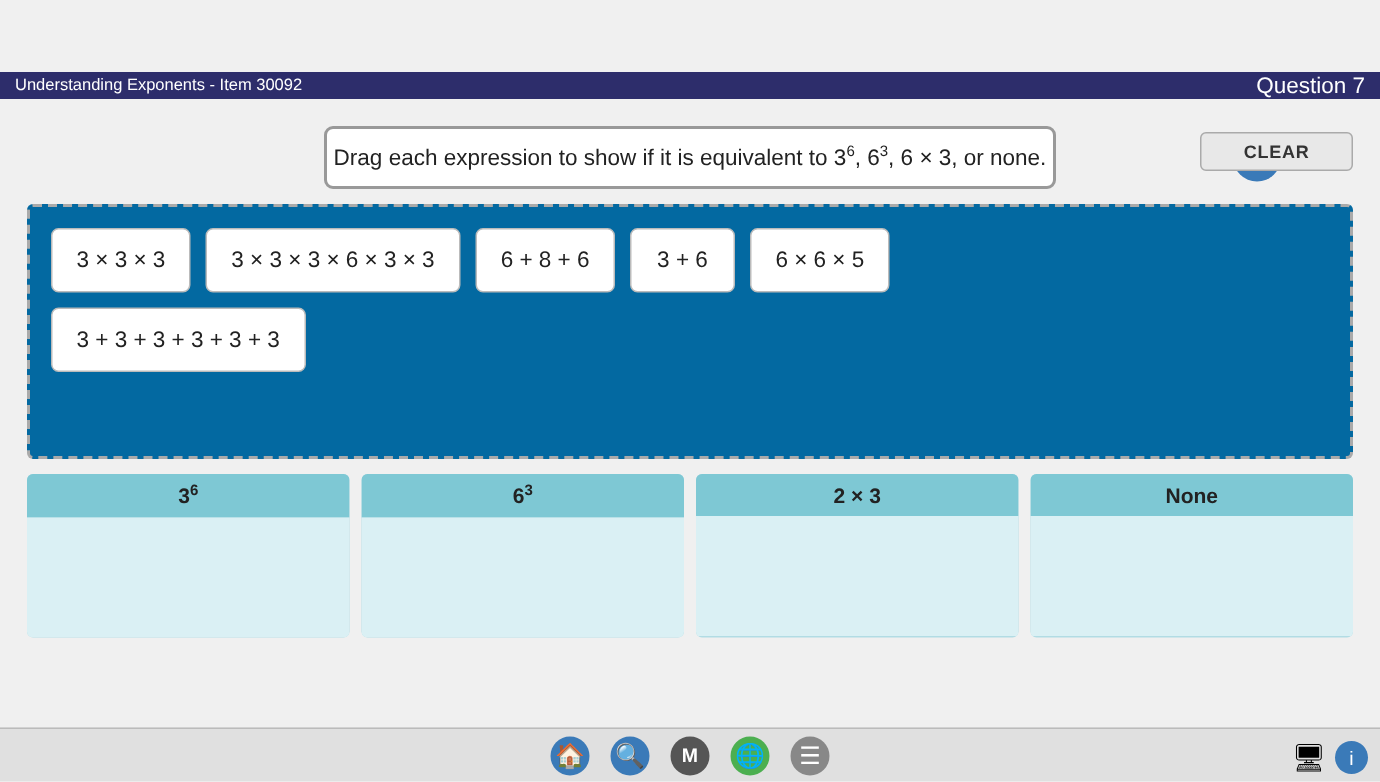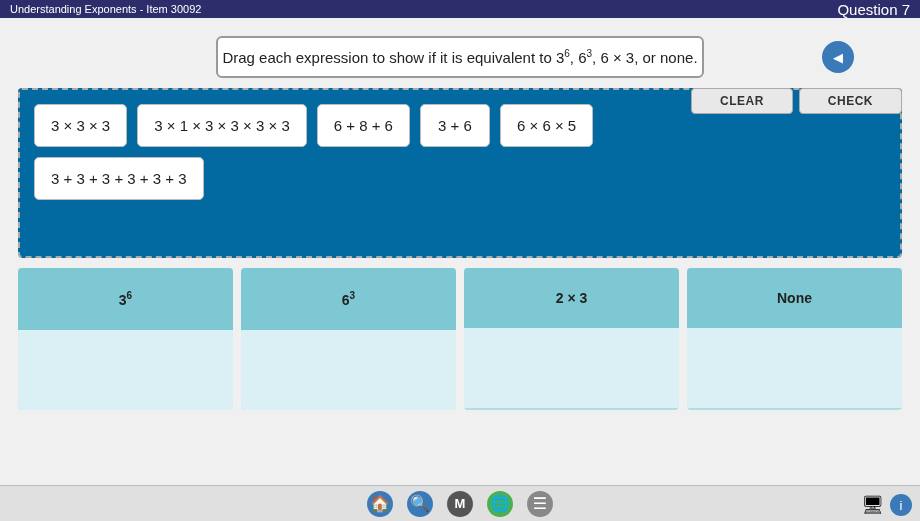--- a/index.html
+++ b/index.html
@@ -14,20 +14,21 @@
 
     
     .top-bar {
       background: #2d2d6b;
       height: 18px;
       width: 100%;
       display: flex;
       align-items: center;
       justify-content: space-between;
       padding: 0 10px;
+      margin-top: 48px;
     }
     .top-bar-title {
       color: white;
       font-size: 11px;
     }
     .top-bar-question {
       color: white;
       font-size: 15px;
     }
 
@@ -128,21 +129,21 @@
       grid-template-columns: 1fr 1fr 1fr 1fr;
       gap: 8px;
     }
     .drop-zone {
       background: #b2dce4;
       border-radius: 4px;
       overflow: hidden;
     }
     .drop-zone-header {
       background: #7ec8d4;
-      padding: 22px 10px;
+      padding: 6px 10px;
       font-size: 14px;
       font-weight: bold;
       color: #222;
       text-align: center;
     }
     .drop-zone-body {
       background: #daf0f4;
       min-height: 80px;
       padding: 8px;
     }
@@ -199,27 +200,26 @@
 
 <div class="instruction-area">
   <div class="instruction-box">
     Drag each expression to show if it is equivalent to 3<sup>6</sup>, 6<sup>3</sup>, 6 × 3, or none.
   </div>
   <button class="audio-btn" title="Play audio"></button>
 </div>
 
 <div class="action-btns">
   <button class="action-btn">CLEAR</button>
-  <button class="action-btn">CHECK</button>
 </div>
 
 <div class="tiles-area">
   <div class="tiles-row">
     <div class="tile">3 × 3 × 3</div>
-    <div class="tile">3 × 1 × 3 × 3 × 3 × 3</div>
+    <div class="tile">3 × 3 × 3 × 6 × 3 × 3</div>
     <div class="tile">6 + 8 + 6</div>
     <div class="tile">3 + 6</div>
     <div class="tile">6 × 6 × 5</div>
   </div>
   <div class="tiles-row">
     <div class="tile">3 + 3 + 3 + 3 + 3 + 3</div>
   </div>
 </div>
 
 <div class="drop-zones-area">

